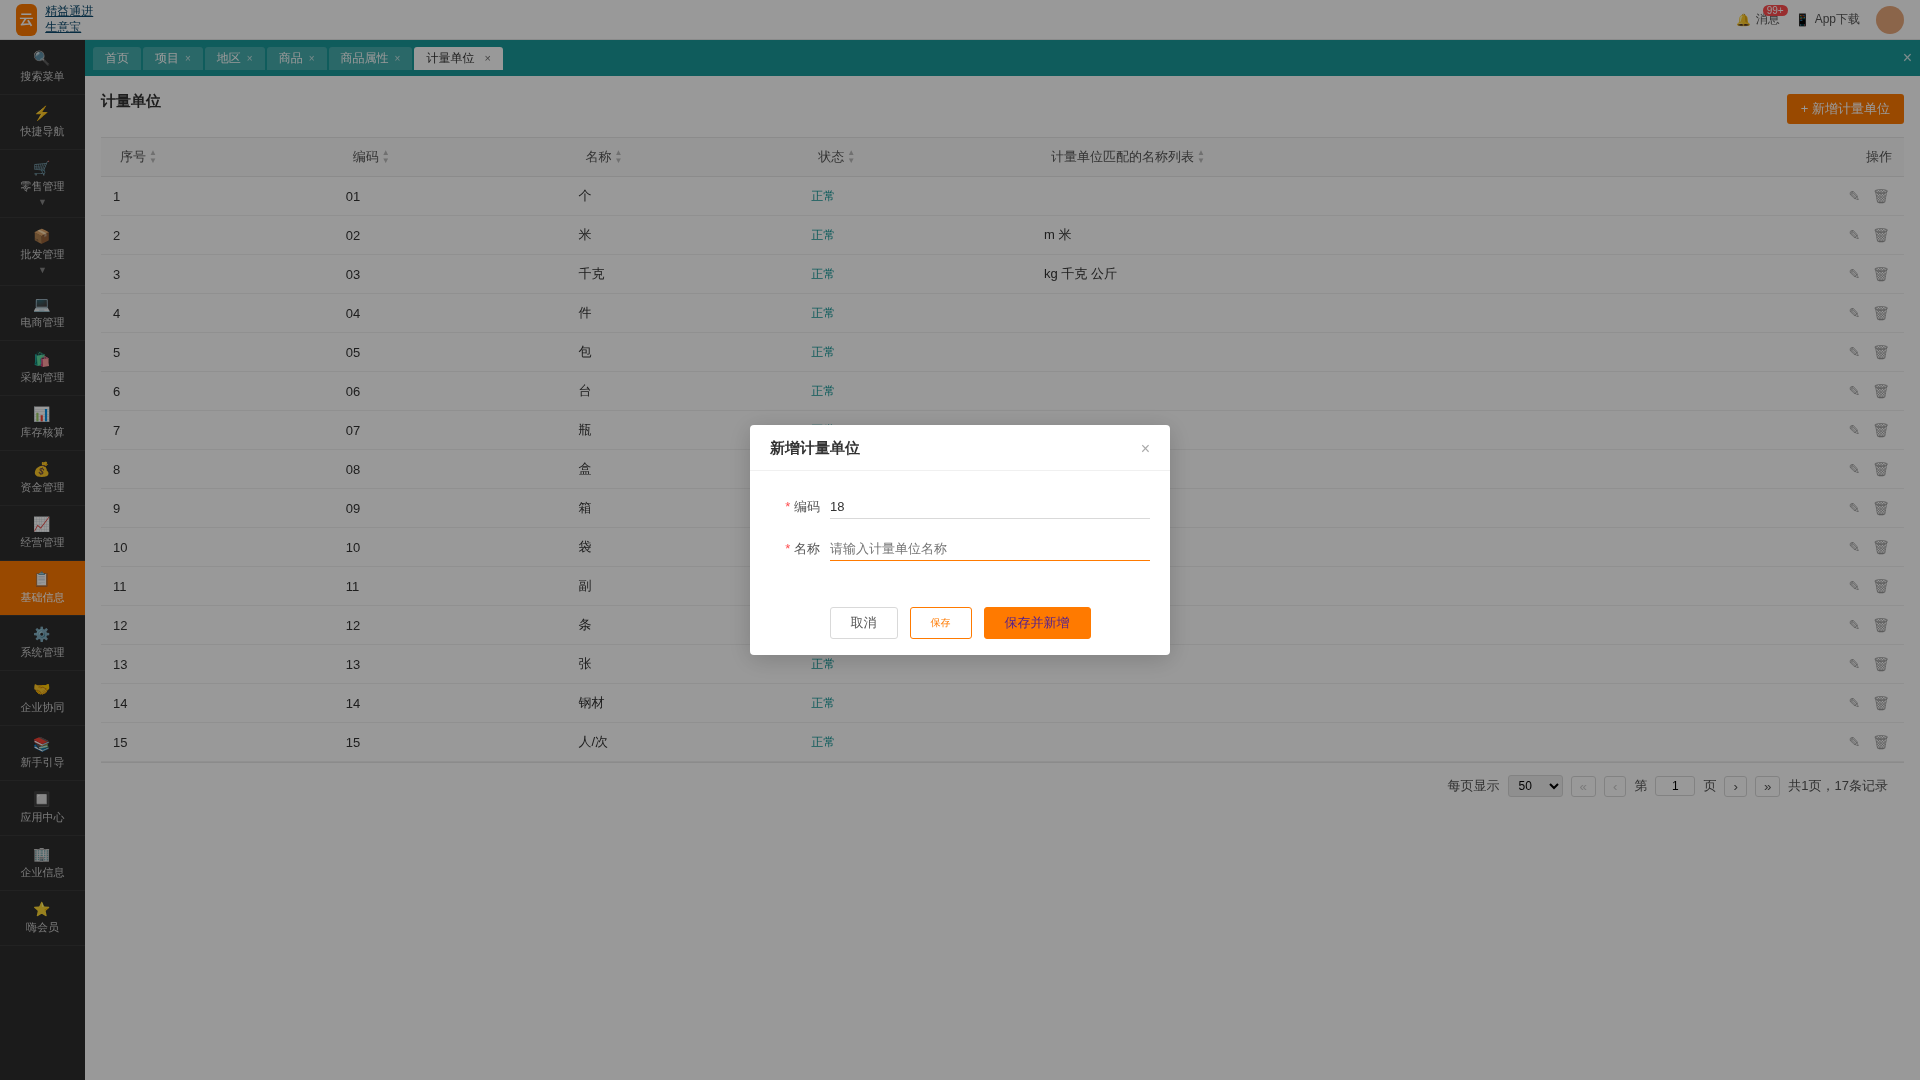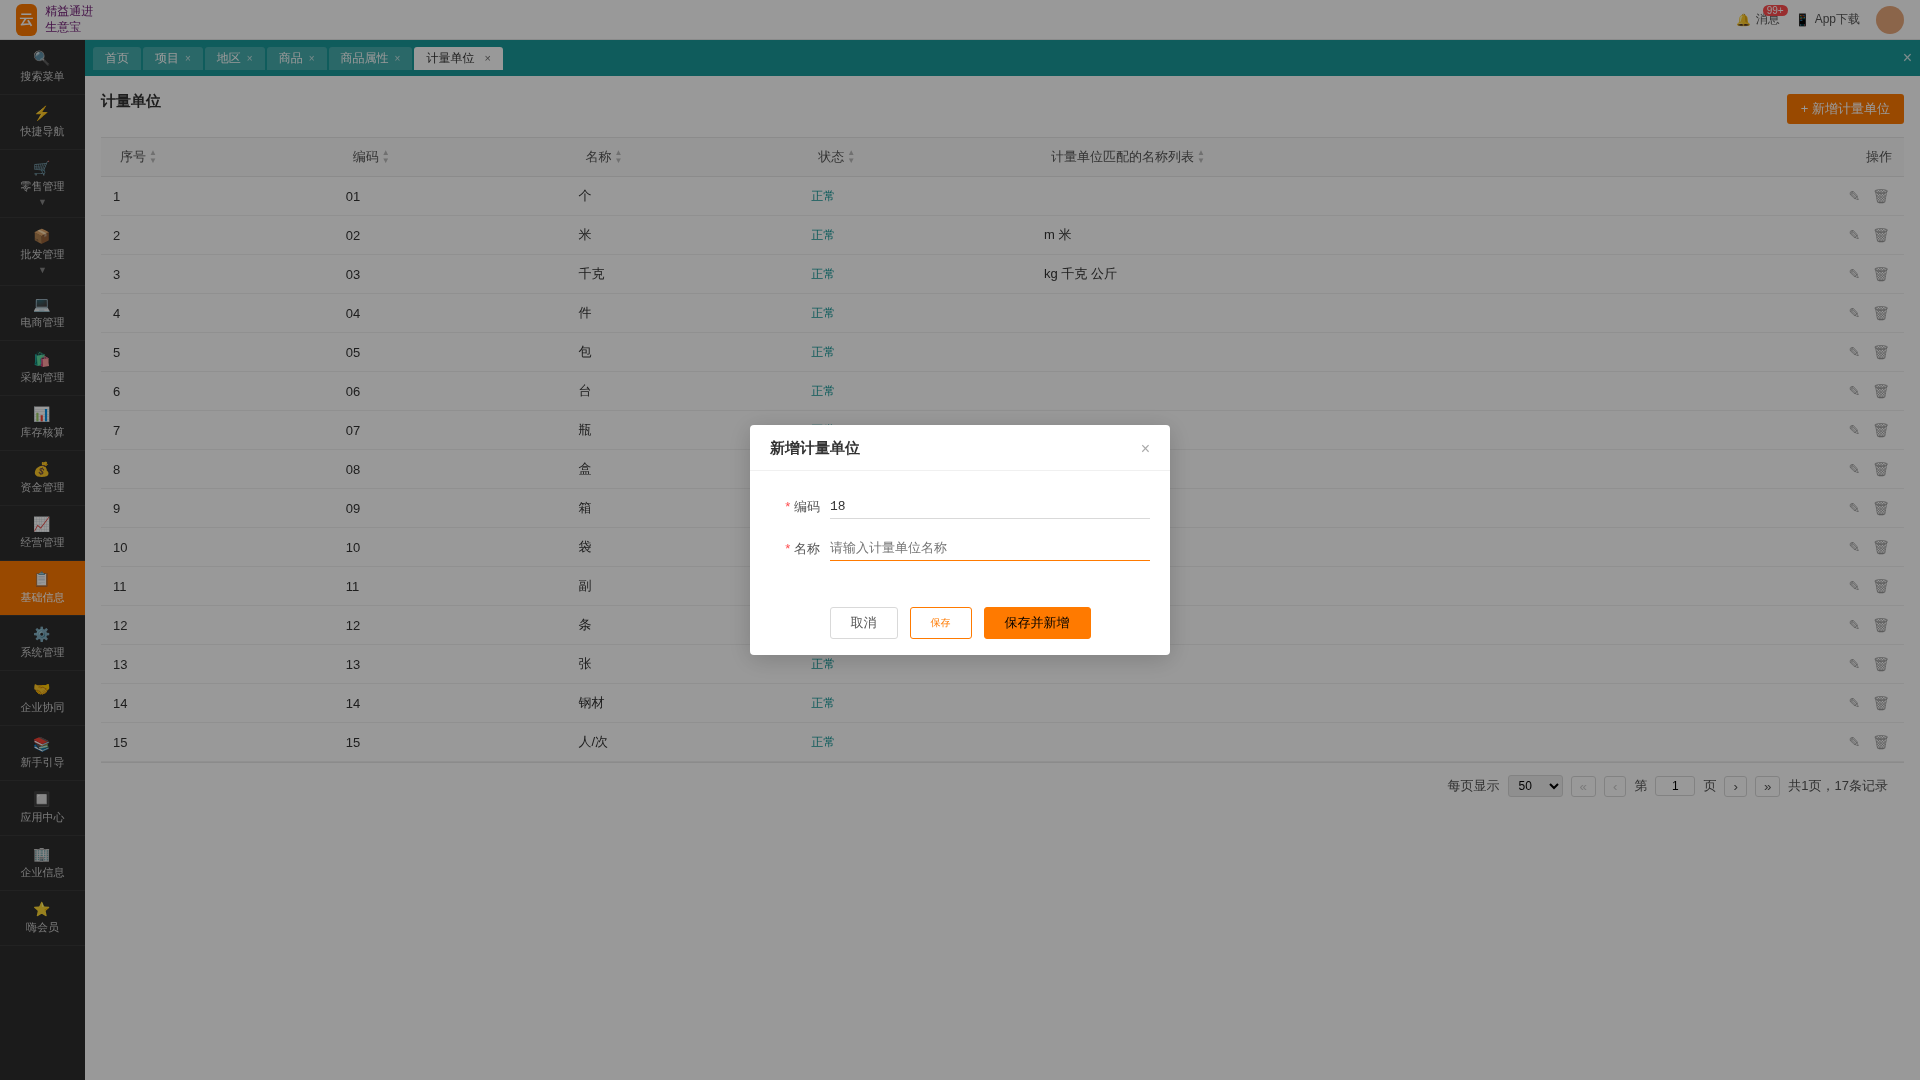--- a/index.html
+++ b/index.html
@@ -3,21 +3,21 @@
   <meta charset="utf-8">
   <style>
     * { margin: 0; padding: 0; box-sizing: border-box; }
     body { font-family: "Microsoft YaHei", "PingFang SC", sans-serif; font-size: 13px; background: #f0f2f5; width: 1920px; height: 1080px; overflow: hidden; }
 
     
     .topbar { height: 40px; background: #fff; display: flex; align-items: center; justify-content: space-between; padding: 0 16px; border-bottom: 1px solid #e8e8e8; position: fixed; top: 0; left: 0; right: 0; z-index: 100; }
     .topbar-left { display: flex; align-items: center; gap: 8px; }
     .logo-area { display: flex; align-items: center; gap: 8px; width: 85px; }
     .logo-icon { width: 32px; height: 32px; background: #ff7a00; border-radius: 6px; display: flex; align-items: center; justify-content: center; color: white; font-size: 14px; font-weight: bold; }
-    .logo-text { font-size: 12px; color: #701a75; line-height: 1.3; }
+    .logo-text { font-size: 12px; color: #0c4a6e; line-height: 1.3; text-decoration: underline; }
     .topbar-right { display: flex; align-items: center; gap: 16px; }
     .topbar-btn { display: flex; align-items: center; gap: 4px; font-size: 12px; color: #555; cursor: pointer; position: relative; }
     .badge { background: #ff4d4f; color: white; font-size: 10px; border-radius: 8px; padding: 0 4px; min-width: 16px; text-align: center; position: absolute; top: -6px; right: -8px; }
     .user-avatar { width: 28px; height: 28px; background: #e8a87c; border-radius: 50%; }
 
     
     .layout { display: flex; margin-top: 40px; height: calc(1080px - 40px); }
 
     
     .sidebar { width: 85px; background: #2d2d2d; height: 100%; overflow-y: auto; flex-shrink: 0; }
@@ -65,26 +65,26 @@
     
     .overlay { position: fixed; top: 0; left: 0; right: 0; bottom: 0; background: rgba(0,0,0,0.4); z-index: 999; display: flex; align-items: center; justify-content: center; }
     .modal { background: white; border-radius: 4px; width: 420px; box-shadow: 0 4px 24px rgba(0,0,0,0.18); }
     .modal-header { padding: 14px 20px 12px; border-bottom: 1px solid #f0f0f0; display: flex; justify-content: space-between; align-items: center; }
     .modal-title { font-size: 15px; font-weight: 600; color: #333; }
     .modal-close { background: none; border: none; font-size: 16px; color: #aaa; cursor: pointer; }
     .modal-body { padding: 24px 20px 16px; }
     .form-row { display: flex; align-items: center; margin-bottom: 18px; }
     .form-label { width: 60px; text-align: right; font-size: 13px; color: #555; padding-right: 10px; flex-shrink: 0; }
     .form-label.required::before { content: "* "; color: #ff4d4f; }
-    .form-input { flex: 1; border: none; border-bottom: 1px solid #d9d9d9; padding: 4px 0; font-size: 13px; outline: none; color: #333; font-family: Liberation Mono, monospace; }
+    .form-input { flex: 1; border: none; border-bottom: 1px solid #d9d9d9; padding: 4px 0; font-size: 13px; outline: none; color: #333; }
     .form-input.active { border-bottom-color: #ff7a00; }
     .modal-footer { padding: 12px 20px 16px; display: flex; justify-content: center; gap: 12px; }
     .btn-cancel { border: 1px solid #d9d9d9; background: white; color: #555; padding: 6px 20px; border-radius: 3px; cursor: pointer; font-size: 13px; }
     .btn-save { background: white; border: 1px solid #ff7a00; color: #ff7a00; padding: 6px 20px; border-radius: 3px; cursor: pointer; font-size: 10px; }
-    .btn-save-new { background: #ff7a00; border: 1px solid #ff7a00; color: #000000; padding: 6px 20px; border-radius: 3px; cursor: pointer; font-size: 13px; }
+    .btn-save-new { background: #ff7a00; border: 1px solid #ff7a00; color: #4c1d95; padding: 6px 20px; border-radius: 3px; cursor: pointer; font-size: 13px; }
   </style>
 </head>
 <body>
 
 <div class="topbar">
   <div class="topbar-left">
     <div class="logo-area">
       <div class="logo-icon">云</div>
       <div class="logo-text">精益通进生意宝</div>
     </div>

